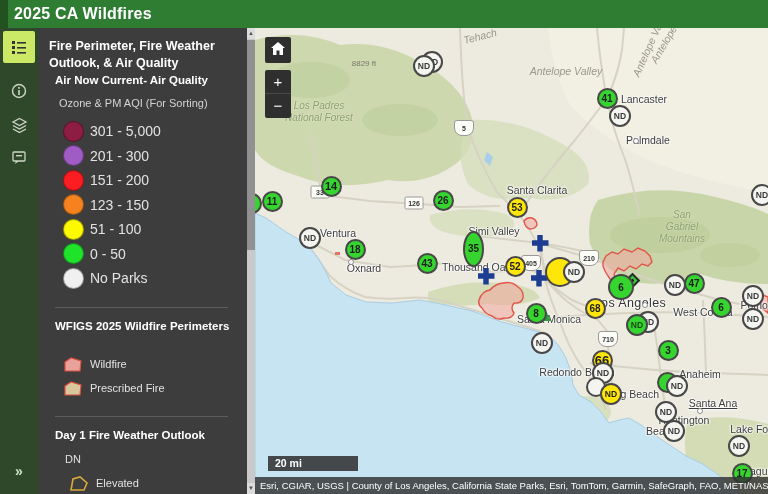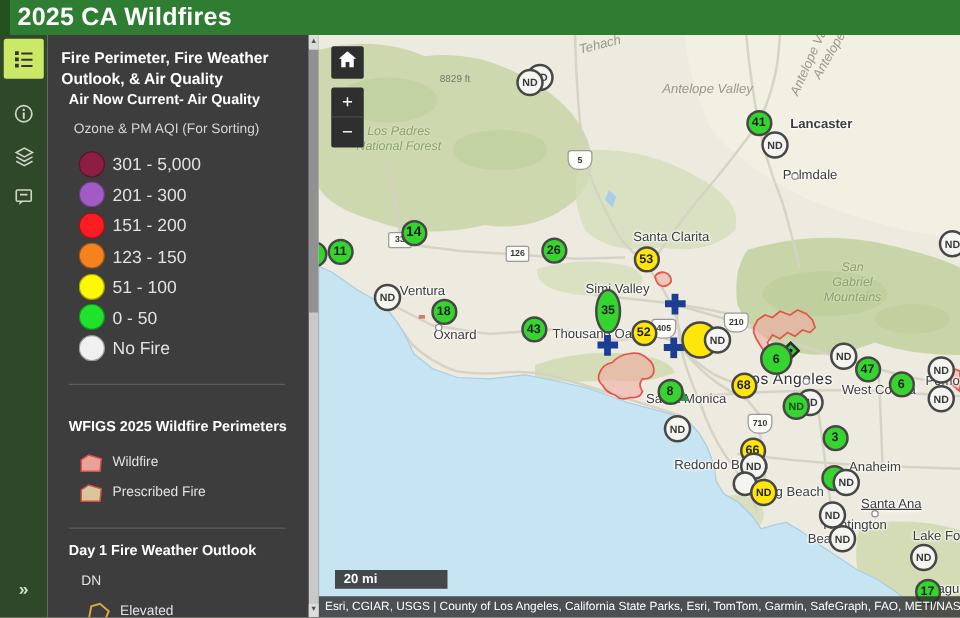--- a/index.html
+++ b/index.html
@@ -1,20 +1,20 @@
 <!DOCTYPE html>
 <html><head>
 <meta charset="utf-8">
 <style>
   html,body{margin:0;padding:0;background:#222;}
   #app{position:relative;width:768px;height:494px;overflow:hidden;font-family:"Liberation Sans",sans-serif;background:#edeadf;}
   
   #hdr{position:absolute;top:0;left:0;width:768px;height:28px;background:#2e7d32;}
   #hdr .darkedge{position:absolute;left:0;top:0;width:8px;height:28px;background:#21521f;}
-  #hdr .title{position:absolute;left:14px;top:0;line-height:28px;color:#fff;font-size:20px;font-weight:bold;letter-spacing:.2px;}
+  #hdr .title{position:absolute;left:14px;top:0;line-height:28px;color:#fff;font-size:16px;font-weight:bold;letter-spacing:.2px;}
   
   #side{position:absolute;top:28px;left:0;width:38px;height:466px;background:#30482a;}
   .side-it{position:absolute;left:3px;width:32px;height:32px;display:flex;align-items:center;justify-content:center;border-radius:2px;cursor:pointer;}
   .side-it.active{background:#cbe967;}
   .side-it svg{display:block;}
   #expand{position:absolute;left:0;top:435px;width:38px;text-align:center;color:#cfe0c4;font-size:14px;font-weight:bold;cursor:pointer;}
   
   #panel{position:absolute;top:28px;left:38px;width:217px;height:466px;background:#3d3d3d;color:#e4e4e4;overflow:hidden;}
   #panel .inner{width:200px;}
   .p-title{margin:10px 20px 0 11px;width:182px;color:#fff;font-size:12.5px;font-weight:bold;line-height:1.35;}
@@ -163,27 +163,27 @@
           <div class="aqi-row">
             <span class="aqi-dot" style="background: rgb(253, 249, 0);"></span>
             <span class="aqi-lab">51 - 100</span>
           </div>
           <div class="aqi-row">
             <span class="aqi-dot" style="background: rgb(31, 226, 43);"></span>
             <span class="aqi-lab">0 - 50</span>
           </div>
           <div class="aqi-row">
             <span class="aqi-dot" style="background: rgb(240, 240, 240);"></span>
-            <span class="aqi-lab">No Fire</span>
+            <span class="aqi-lab">No Parks</span>
           </div>
         </div>
 
       <hr class="divider">
-      <div class="sec-head" style="margin-top:28px">WFIGS 2025 Wildfire Perimeters</div>
-      <div class="sw-list" id="perim-list" style="margin-top:10px">
+      <div class="sec-head" style="margin-top:12px">WFIGS 2025 Wildfire Perimeters</div>
+      <div class="sw-list" id="perim-list" style="margin-top:20px">
           <div class="sw-row">
             <svg width="22" height="17" class="sw-shape">
               <polygon points="3,15 3,6 9,2 19,5 18,15" fill="#e8a29a" stroke="#d94f43" stroke-width="1.2"></polygon>
             </svg>
             <span class="sw-lab">Wildfire</span>
           </div>
           <div class="sw-row">
             <svg width="22" height="17" class="sw-shape">
               <polygon points="3,15 3,6 9,2 19,5 18,15" fill="#d9c79b" stroke="#d94f43" stroke-width="1.2"></polygon>
             </svg>
@@ -258,21 +258,21 @@
         <path d="M603,262 L606,256 L612,252 L618,254 L624,249 L632,252 L638,248 L645,251 L650,256 L652,262 L648,266 L642,264 L636,269 L630,266 L624,271 L618,268 L614,274 L616,279 L612,282 L608,276 L605,271 L603,266 Z"></path>
         <path d="M479,300 Q482,291 490,290 Q495,284 503,283 Q512,281 518,287 Q524,291 523,298 Q521,304 514,303 Q510,308 514,313 Q512,319 504,318 Q497,321 492,316 Q485,314 482,308 Q478,305 479,300 Z"></path>
         <path d="M524,221 Q527,217 532,218 Q537,220 537,225 Q535,229 530,229 Q525,228 524,221 Z"></path>
         <path d="M763,295 L768,297 L768,313 L762,308 Q760,300 763,295 Z"></path>
       </g>
 
       <rect x="335" y="252" width="5" height="3" fill="#e0574a" opacity="0.8"></rect>
     </svg>
 
     <div id="lyr-labels">
-        <div class="city" style="left: 402px; top: 71px; font-weight: bold;">Lancaster</div>
+        <div class="city" style="left: 389px; top: 71px;">Lancaster</div>
         <div class="city" style="left: 393px; top: 112px;">Palmdale</div>
         <div class="city" style="left: 83px; top: 205px;">Ventura</div>
         <div class="city" style="left: 109px; top: 240px;">Oxnard</div>
         <div class="city" style="left: 282px; top: 162px;">Santa Clarita</div>
         <div class="city" style="left: 239px; top: 203px;">Simi Valley</div>
         <div class="city" style="left: 224px; top: 239px;">Thousand Oaks</div>
         <div class="city" style="left: 294px; top: 291px;">Santa Monica</div>
         <div class="city big" style="left: 375px; top: 275px;">Los Angeles</div>
         <div class="city" style="left: 448px; top: 284px;">West Covina</div>
         <div class="city" style="left: 505px; top: 277px;">Pomona</div>
@@ -314,46 +314,46 @@
         <div class="mk nd" style="font-size: 8.5px; width: 22px; height: 22px; left: 158px; top: 27px;">ND</div>
         <div class="mk g" style="font-size: 10px; width: 21px; height: 21px; left: 341.5px; top: 59.5px;">41</div>
         <div class="mk nd" style="font-size: 8.5px; width: 22px; height: 22px; left: 354px; top: 77px;">ND</div>
         <div class="mk nd" style="font-size: 8.5px; width: 22px; height: 22px; left: 496px; top: 156px;">ND</div>
         <div class="mk g" style="font-size: 10px; width: 21px; height: 21px; left: -14.5px; top: 164.5px;"></div>
         <div class="mk g" style="font-size: 10px; width: 21px; height: 21px; left: 6.5px; top: 162.5px;">11</div>
         <div class="mk g" style="font-size: 11px; width: 21px; height: 21px; left: 65.5px; top: 147.5px;">14</div>
         <div class="mk g" style="font-size: 10px; width: 21px; height: 21px; left: 177.5px; top: 161.5px;">26</div>
         <div class="mk nd" style="font-size: 8.5px; width: 22px; height: 22px; left: 44px; top: 199px;">ND</div>
         <div class="mk g" style="font-size: 10px; width: 21px; height: 21px; left: 89.5px; top: 210.5px;">18</div>
-        <div class="mk g" style="font-size: 10px; width: 21px; height: 36px; left: 221px; top: 202.5px;">35</div>
+        <div class="mk g" style="font-size: 10px; width: 21px; height: 36px; left: 208px; top: 202.5px;">35</div>
         <div class="mk y" style="font-size: 10px; width: 21px; height: 21px; left: 251.5px; top: 168.5px;">53</div>
         <div class="mk g" style="font-size: 10px; width: 21px; height: 21px; left: 161.5px; top: 224.5px;">43</div>
         <div class="mk y" style="font-size: 10px; width: 21px; height: 21px; left: 249.5px; top: 227.5px;">52</div>
         <div class="mk-cross" style="width: 17px; height: 17px; left: 276.5px; top: 206.5px;"></div>
         <div class="mk-cross" style="width: 17px; height: 17px; left: 222.5px; top: 239.5px;"></div>
         <div class="mk-cross" style="width: 17px; height: 17px; left: 275.5px; top: 241.5px;"></div>
         <div class="mk y" style="font-size: 10px; width: 30px; height: 30px; left: 290px; top: 229px;"></div>
         <div class="mk nd" style="font-size: 8.5px; width: 22px; height: 22px; left: 308px; top: 233px;">ND</div>
         <div class="mk-dia" style="width: 11px; height: 11px; left: 371.5px; top: 246.5px;">
           <i></i>
         </div>
         <div class="mk g" style="font-size: 10px; width: 26px; height: 26px; left: 353px; top: 246px;">6</div>
         <div class="mk nd" style="font-size: 8.5px; width: 22px; height: 22px; left: 409px; top: 246px;">ND</div>
-        <div class="mk g" style="font-size: 10px; width: 21px; height: 21px; left: 428.5px; top: 244.5px; margin-top: 12px;">47</div>
+        <div class="mk g" style="font-size: 10px; width: 21px; height: 21px; left: 428.5px; top: 244.5px;">47</div>
         <div class="mk nd" style="font-size: 8.5px; width: 22px; height: 22px; left: 487px; top: 257px;">ND</div>
         <div class="mk g" style="font-size: 10px; width: 21px; height: 21px; left: 455.5px; top: 268.5px;">6</div>
         <div class="mk nd" style="font-size: 8.5px; width: 22px; height: 22px; left: 487px; top: 280px;">ND</div>
         <div class="mk y" style="font-size: 10px; width: 21px; height: 21px; left: 329.5px; top: 269.5px;">68</div>
         <div class="mk-tri" style="width: 10px; height: 10px; left: 286px; top: 283px;"></div>
         <div class="mk g" style="font-size: 10px; width: 21px; height: 21px; left: 270.5px; top: 274.5px;">8</div>
         <div class="mk nd" style="font-size: 8.5px; width: 22px; height: 22px; left: 382px; top: 283px;">ND</div>
         <div class="mk gnd" style="font-size: 8.5px; width: 22px; height: 22px; left: 371px; top: 286px;">ND</div>
         <div class="mk nd" style="font-size: 8.5px; width: 22px; height: 22px; left: 276px; top: 304px;">ND</div>
         <div class="mk g" style="font-size: 10px; width: 21px; height: 21px; left: 402.5px; top: 311.5px;">3</div>
-        <div class="mk y" style="font-size: 10px; width: 21px; height: 21px; left: 336.5px; top: 321.5px;">66</div>
+        <div class="mk y" style="font-size: 13px; width: 21px; height: 21px; left: 336.5px; top: 321.5px;">66</div>
         <div class="mk nd" style="font-size: 8.5px; width: 22px; height: 22px; left: 337px; top: 334px;">ND</div>
         <div class="mk w" style="font-size: 10px; width: 20px; height: 20px; left: 331px; top: 349px;"></div>
         <div class="mk g" style="font-size: 10px; width: 21px; height: 21px; left: 401.5px; top: 343.5px;"></div>
         <div class="mk ynd" style="font-size: 8.5px; width: 22px; height: 22px; left: 345px; top: 355px;">ND</div>
         <div class="mk nd" style="font-size: 8.5px; width: 22px; height: 22px; left: 411px; top: 347px;">ND</div>
         <div class="mk nd" style="font-size: 8.5px; width: 22px; height: 22px; left: 400px; top: 373px;">ND</div>
         <div class="mk nd" style="font-size: 8.5px; width: 22px; height: 22px; left: 408px; top: 392px;">ND</div>
         <div class="mk nd" style="font-size: 8.5px; width: 22px; height: 22px; left: 473px; top: 407px;">ND</div>
         <div class="mk g" style="font-size: 10px; width: 21px; height: 21px; left: 476.5px; top: 434.5px;">17</div>
       </div>

